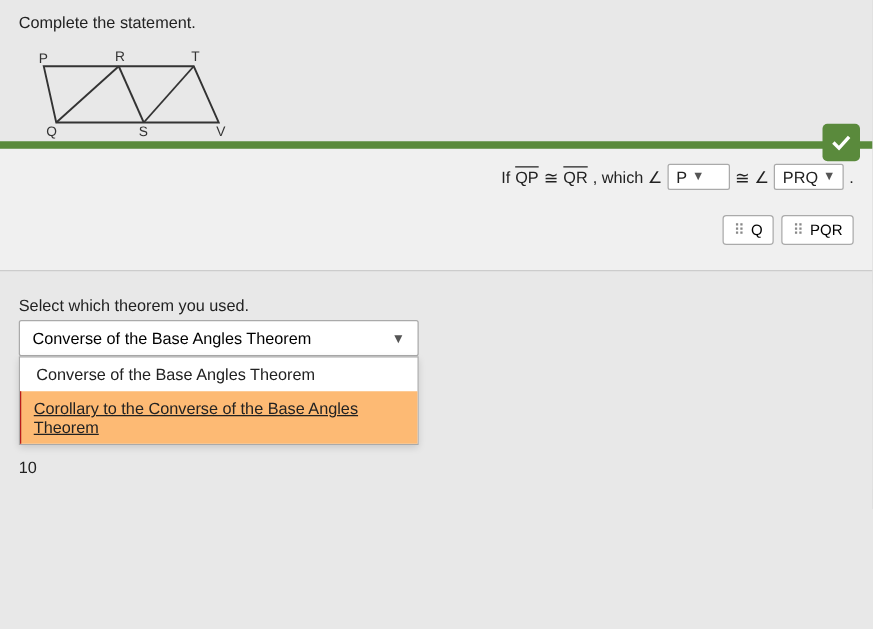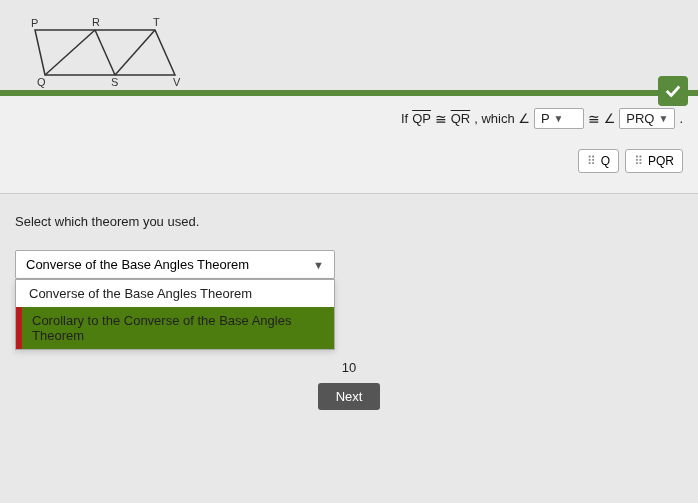--- a/index.html
+++ b/index.html
@@ -151,21 +151,21 @@
     }
 
     .select-theorem-section {
       background: #e8e8e8;
       padding: 10px 15px;
     }
 
     .select-label {
       font-size: 13px;
       color: #222;
-      margin-bottom: 21px;
+      margin-bottom: 4px;
     }
 
     .theorem-dropdown {
       width: 320px;
       border: 1px solid #aaa;
       background: white;
       padding: 6px 10px;
       font-size: 13px;
       display: flex;
       align-items: center;
@@ -189,31 +189,31 @@
     }
 
     .dropdown-menu-item {
       padding: 6px 10px;
       cursor: pointer;
       color: #222;
       border-left: 3px solid transparent;
     }
 
     .dropdown-menu-item.active {
-      background: #4d7c0f;
-      border-left: 6px solid #b91c1c;
+      background: #fdba74;
+      border-left: 1px solid #b91c1c;
       font-weight: 500;
+      text-decoration: underline;
     }
 
     .bottom-row {
       display: flex;
-      align-items: center;
+      align-items: flex-start;
       gap: 8px;
       margin-top: 10px;
-      flex-direction: column;
     }
 
     .page-num {
       font-size: 13px;
       color: #222;
     }
 
     .next-btn {
       background: #555;
       color: white;
@@ -227,20 +227,21 @@
     .angle-sym {
       font-size: 13px;
     }
   </style>
 </head>
 <body>
 
 <div class="main-container">
 
   <div class="top-section">
+    <div class="instruction-text">Complete the statement.</div>
 
     <div class="diagram-area">
       <svg viewBox="0 0 180 80">
 
         <polygon points="20,20 140,20 160,65 30,65" fill="none" stroke="#333" stroke-width="1.5"></polygon>
 
         <line x1="30" y1="65" x2="80" y2="20" stroke="#333" stroke-width="1.5"></line>
         <line x1="100" y1="65" x2="80" y2="20" stroke="#333" stroke-width="1.5"></line>
         <line x1="100" y1="65" x2="140" y2="20" stroke="#333" stroke-width="1.5"></line>
 
@@ -308,17 +309,16 @@
       <span class="arrow">▼</span>
     </div>
 
     <div class="dropdown-menu">
       <div class="dropdown-menu-item">Converse of the Base Angles Theorem</div>
       <div class="dropdown-menu-item active">Corollary to the Converse of the Base Angles Theorem</div>
     </div>
 
     <div class="bottom-row">
       <span class="page-num">10</span>
-      <button class="next-btn">Next</button>
     </div>
   </div>
 
 </div>
 
 </body></html>

